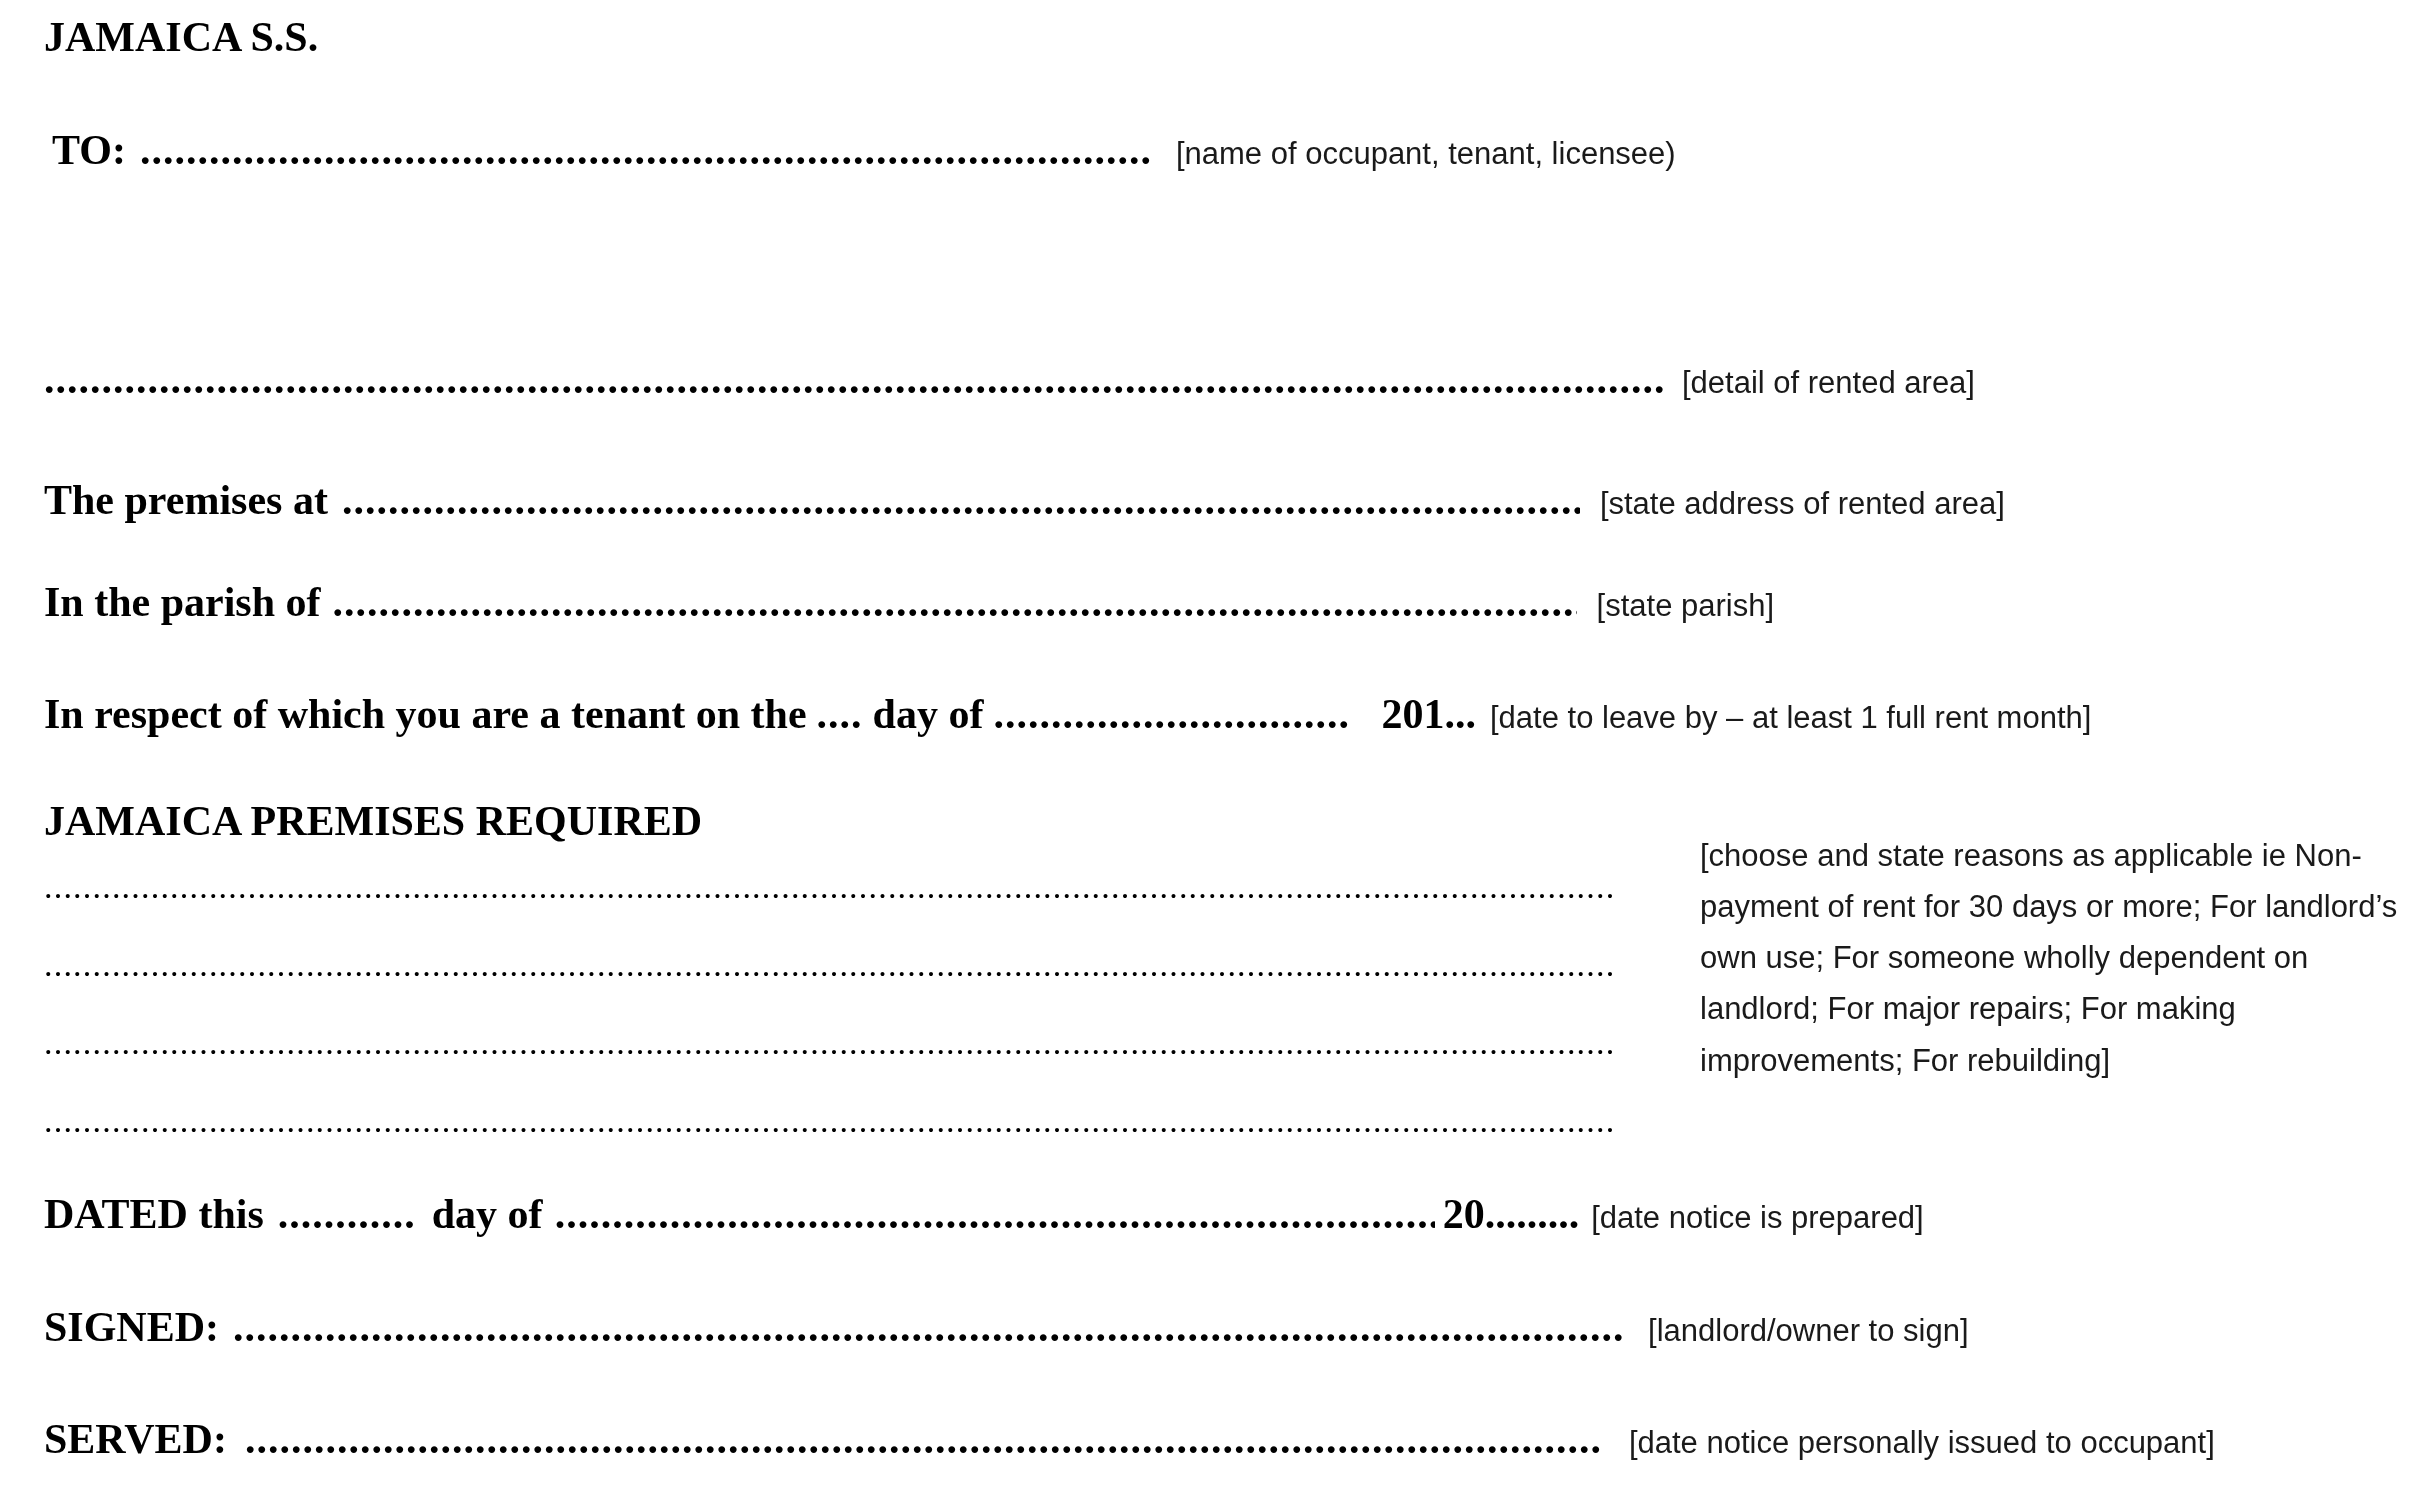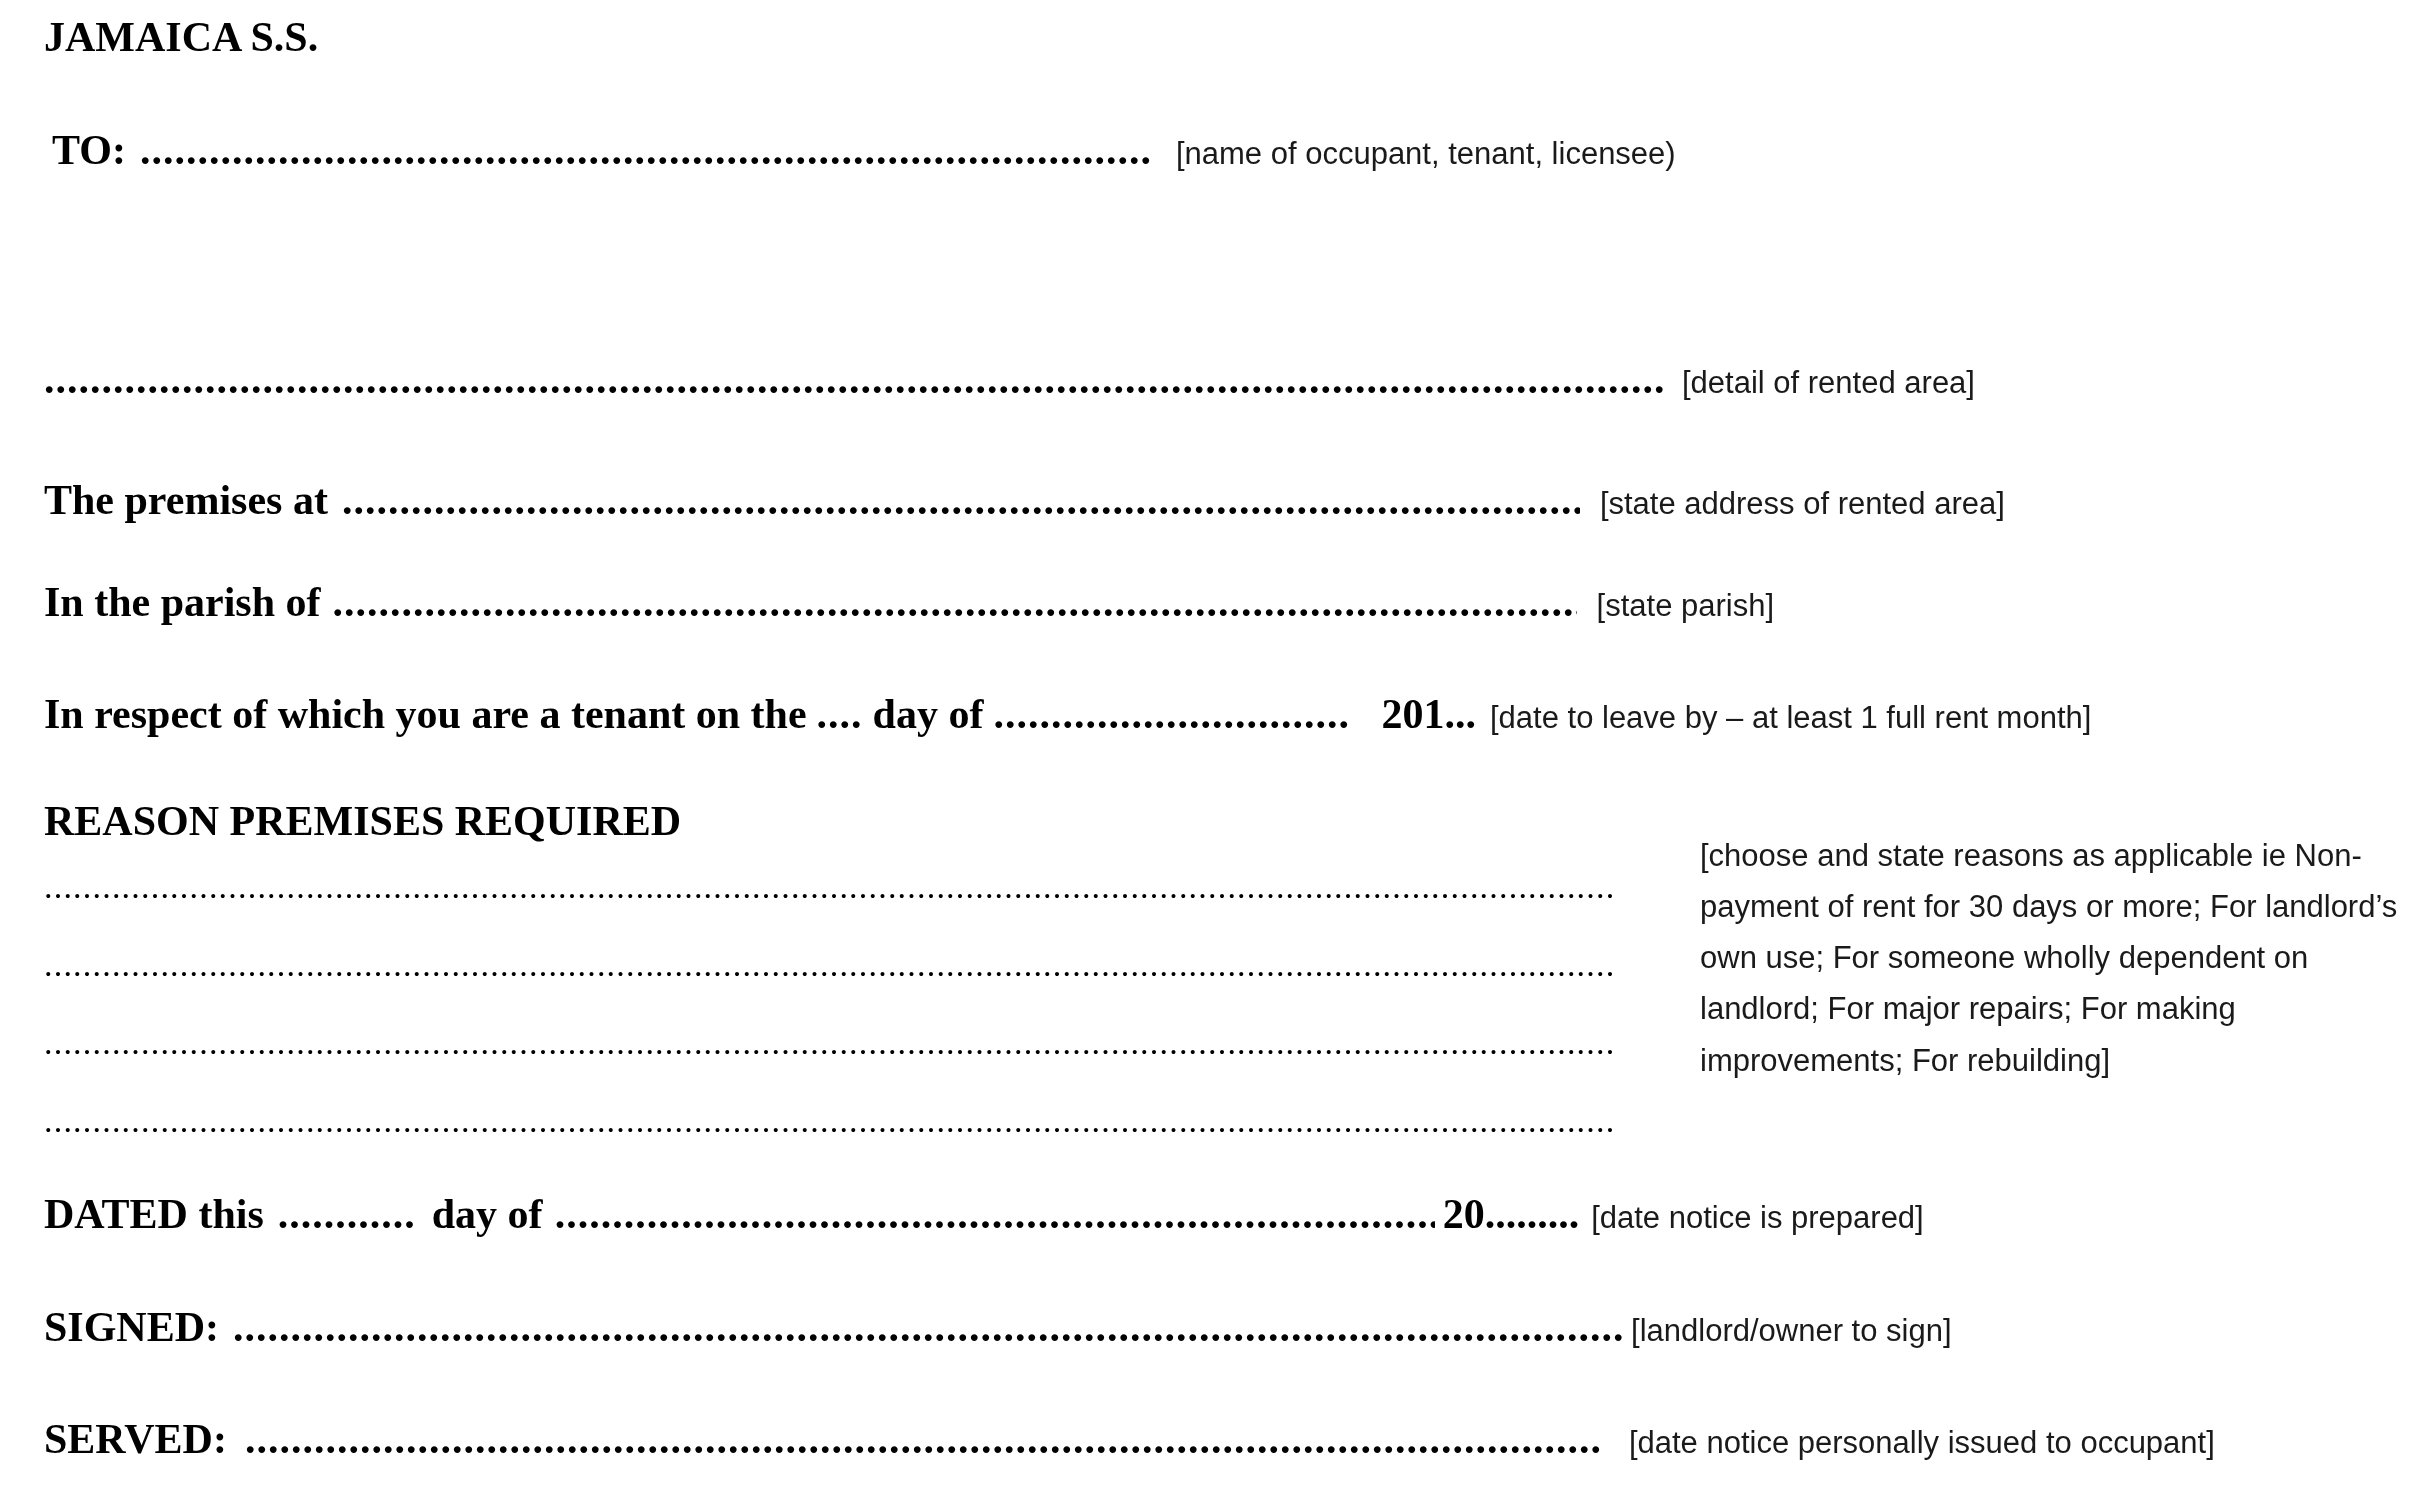--- a/index.html
+++ b/index.html
@@ -119,21 +119,21 @@
 
   <div class="row" id="tenant-row">
     <span class="bold-serif">In respect of which you are a tenant on the</span>
     <span class="gapdots" style="margin-left:10px;">....</span>
     <span class="bold-serif" style="margin-left:10px;">day of</span>
     <span class="dot-fill gapdots" style="width:388px; margin-left:10px;">...............................</span>
     <span class="bold-serif">201...</span>
     <span class="note" style="margin-left:14px;">[date to leave by – at least 1 full rent month]</span>
   </div>
 
-  <div class="abs bold-serif" id="reason-title">REASON PREMISES REQUIRED</div>
+  <div class="abs bold-serif" id="reason-title">JAMAICA PREMISES REQUIRED</div>
 
   <div class="abs" id="reason-lines">
     <span class="dotline" style="width:1625px;">..................................................................................................................................................................</span>
     <span class="dotline" style="width:1625px; margin-top:40px;">..................................................................................................................................................................</span>
     <span class="dotline" style="width:1625px; margin-top:40px;">..................................................................................................................................................................</span>
     <span class="dotline" style="width:1625px; margin-top:40px;">..................................................................................................................................................................</span>
   </div>
 
   <div class="abs note-wrap" id="reason-note">[choose and state reasons as applicable ie Non-payment of rent for 30 days or more; For landlord’s own use; For someone wholly  dependent on landlord; For major repairs; For making improvements; For rebuilding]</div>
 
@@ -142,21 +142,21 @@
     <span class="gapdots" style="margin-left:14px;">............</span>
     <span class="bold-serif" style="margin-left:16px;">day of</span>
     <span class="dot-fill gapdots" style="width:880px; margin-left:12px;">..............................................................................................,</span>
     <span class="bold-serif" style="margin-left:8px;">20.........</span>
     <span class="note" style="margin-left:12px;">[date notice is prepared]</span>
   </div>
 
   <div class="row" id="signed-row">
     <span class="bold-serif">SIGNED:</span>
     <span class="dot-fill gapdots" style="width:1390px; margin-left:14px;">..........................................................................................................................</span>
-    <span class="note" style="margin-left:8px;text-align:center;">[landlord/owner to sign]</span>
+    <span class="note" style="margin-left:25px;text-align:center;">[landlord/owner to sign]</span>
   </div>
 
   <div class="row" id="served-row">
     <span class="bold-serif">SERVED:</span>
     <span class="dot-fill gapdots" style="width:1368px; margin-left:18px;">......................................................................................................................</span>
     <span class="note" style="margin-left:16px;">[date notice personally issued to occupant]</span>
   </div>
 
 </div>
 

